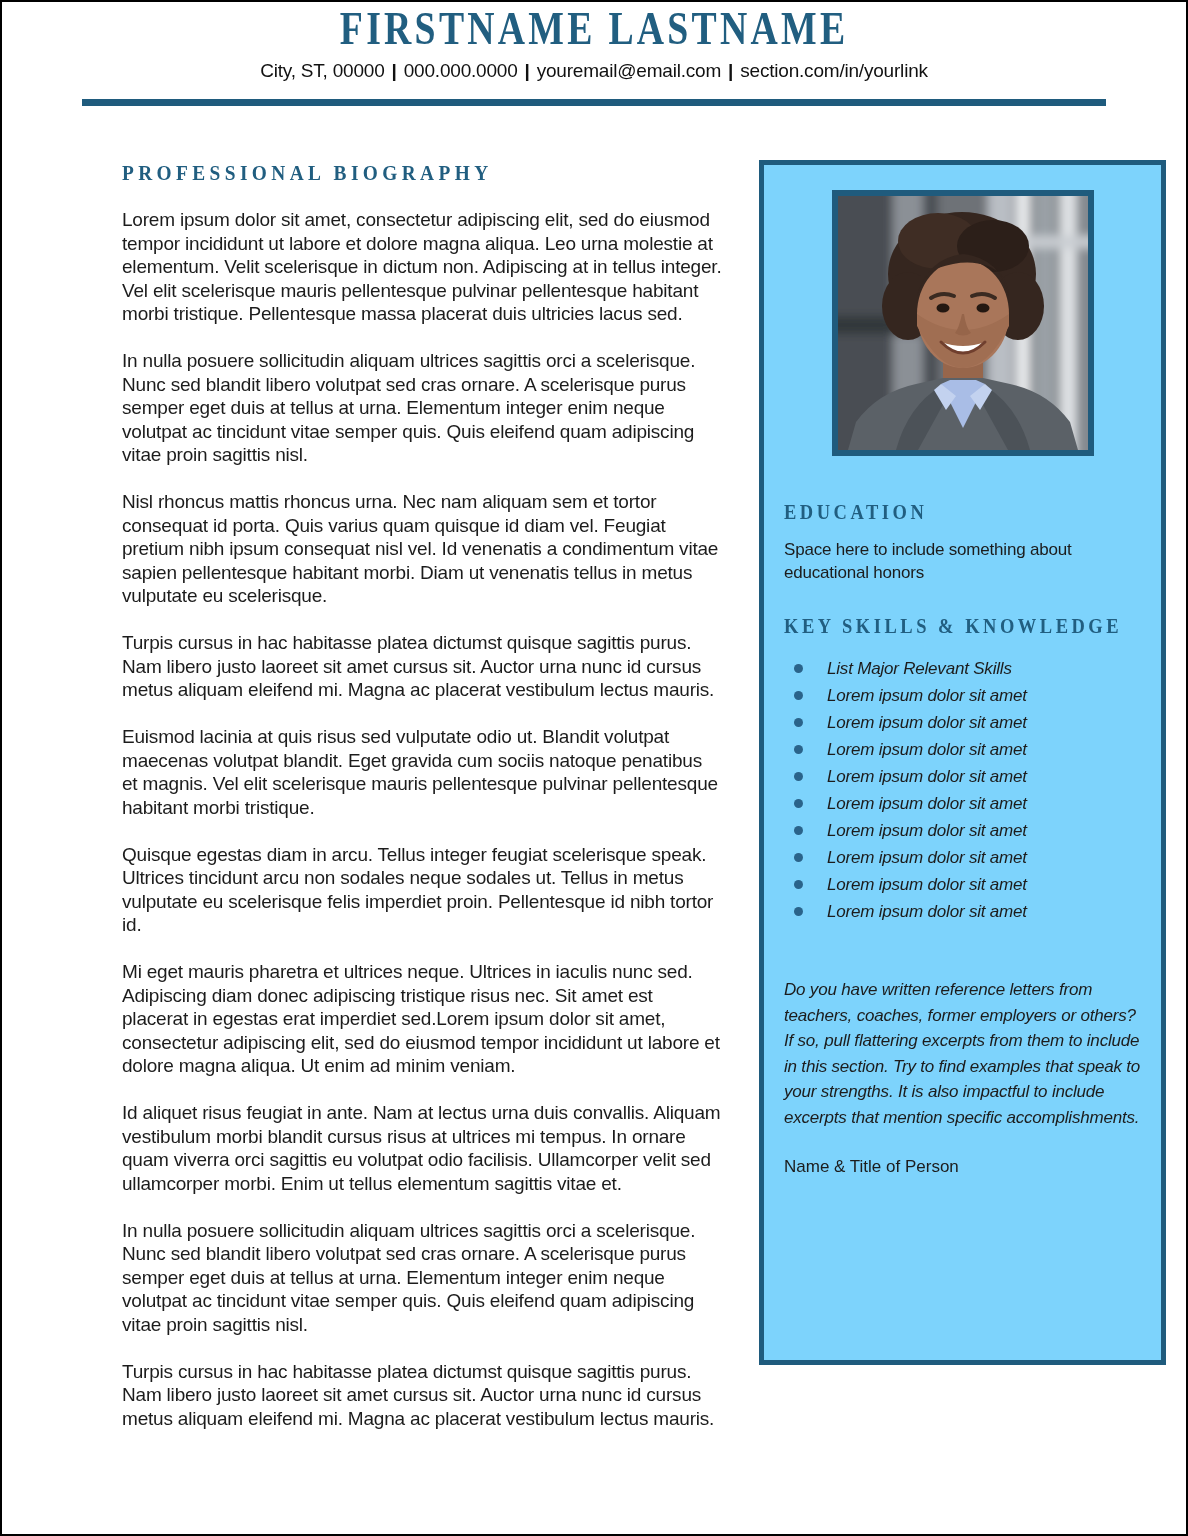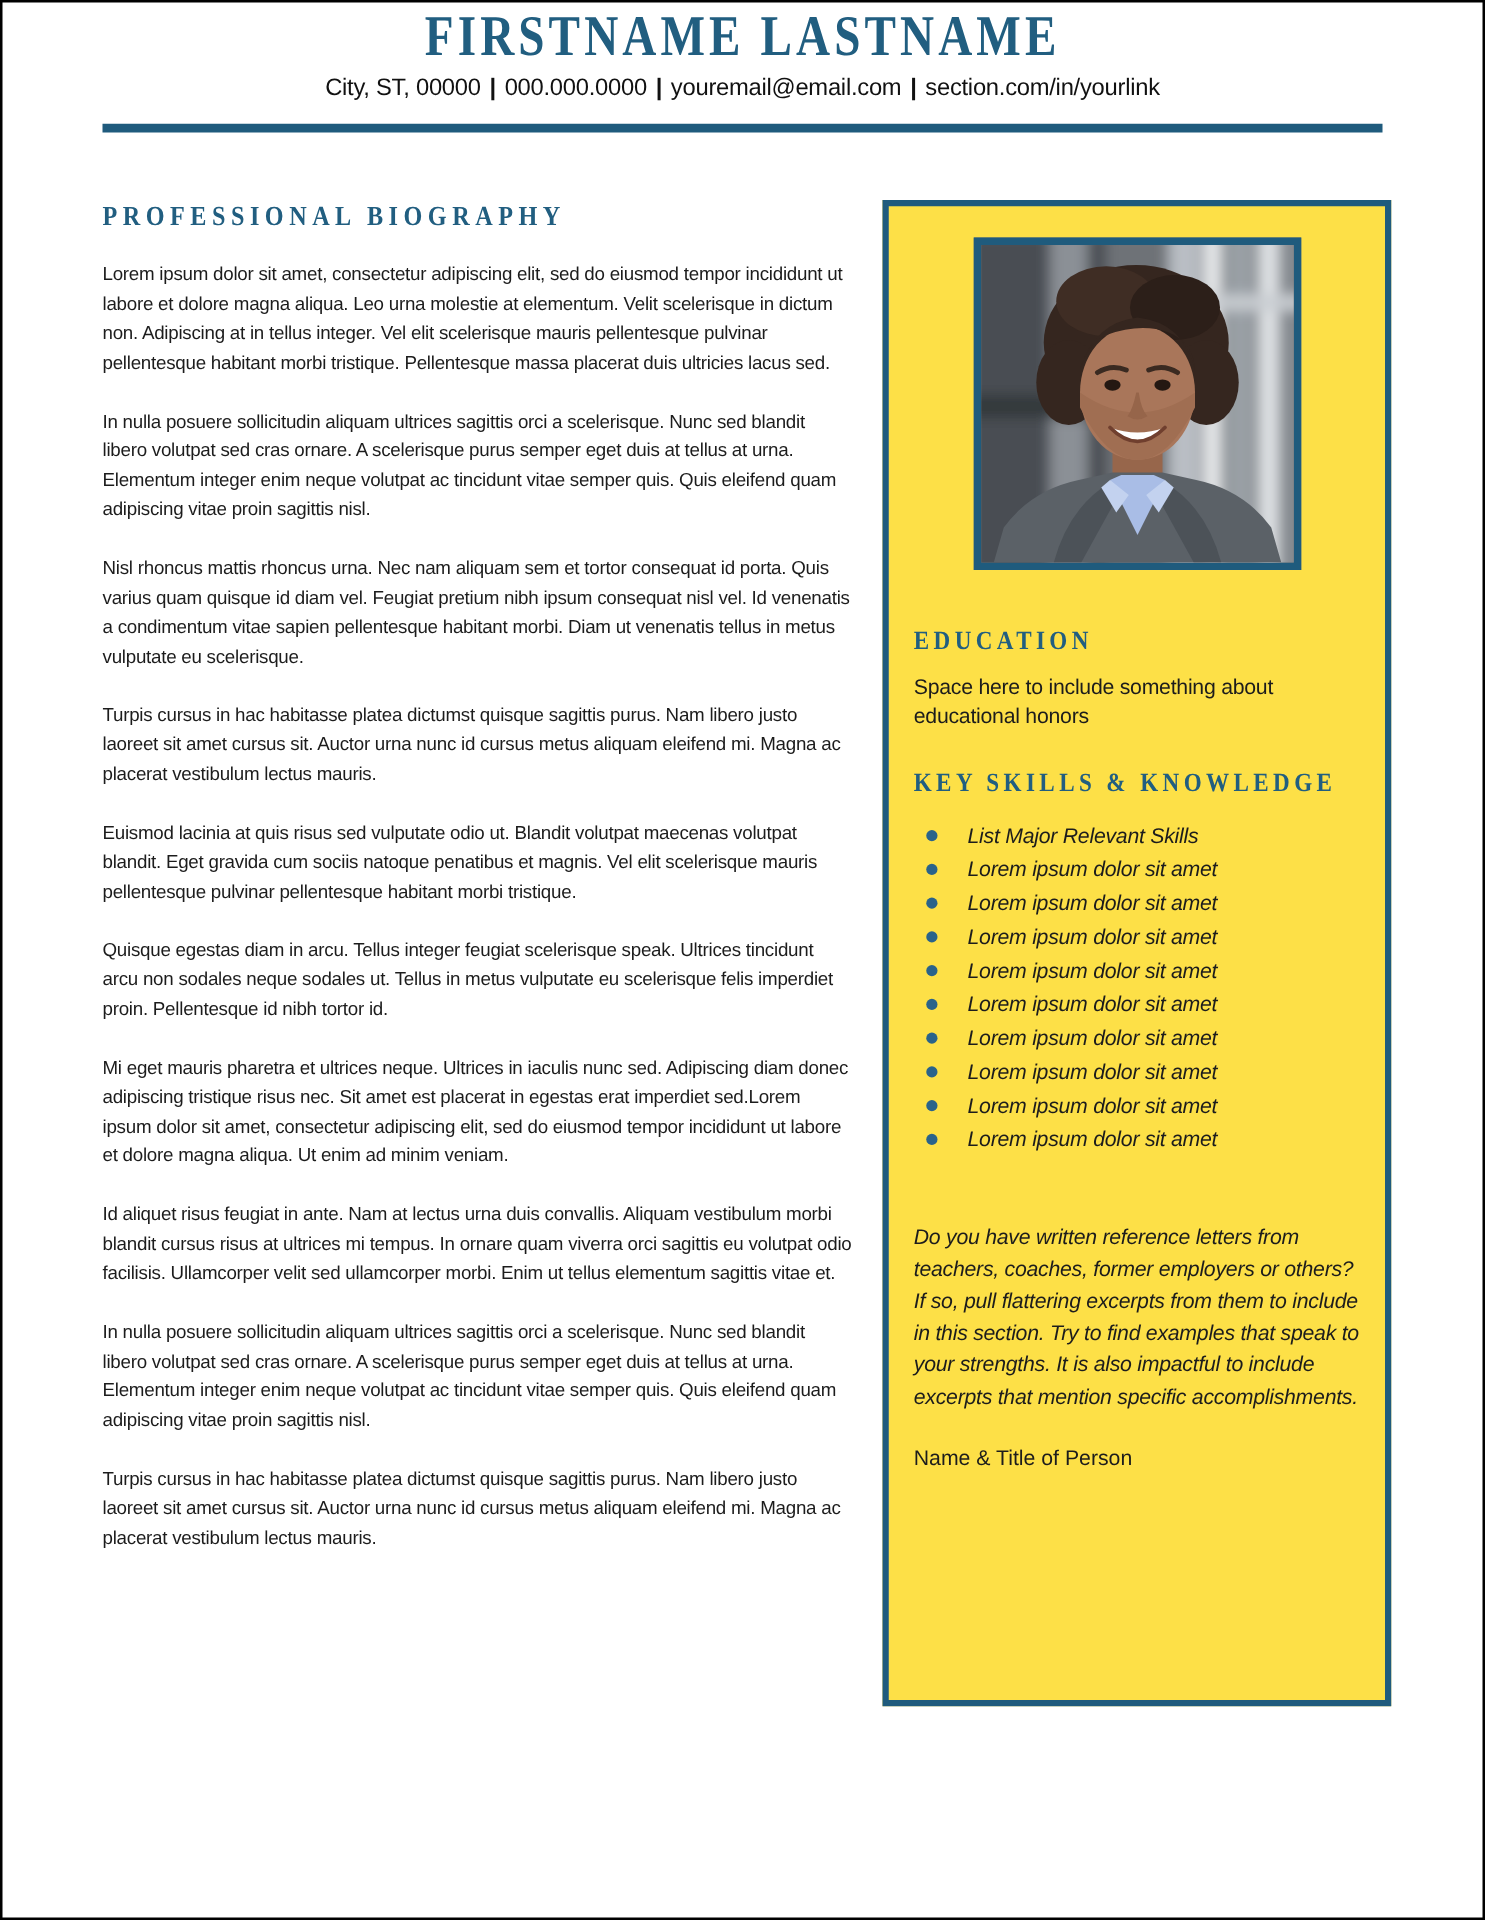--- a/index.html
+++ b/index.html
@@ -40,51 +40,51 @@
   .rule {
     height: 7px;
     background: #1F5B7D;
     margin: 17px 80px 0 80px;
   }
 
   
   .columns {
     display: flex;
     align-items: flex-start;
-    padding: 0 80px;
+    padding: 0 120px;
     margin-top: 54px;
-    gap: 24px;
+    gap: 37px;
   }
   .left-col { width: 600px; flex: none; }
 
   .section-heading {
     font-family: "Liberation Serif", serif;
     font-weight: bold;
     font-size: 22px;
     letter-spacing: 5px;
     color: #215E80;
     transform: scaleX(0.88);
     transform-origin: left center;
     white-space: nowrap;
   }
   .left-col .section-heading { margin-bottom: 22px; }
 
   .left-col p {
-    font-size: 15px;
+    font-size: 19px;
     line-height: 23.5px;
     letter-spacing: -0.2px;
     margin-bottom: 23.5px;
   }
 
   
   .sidebar {
     width: 407px;
     height: 1205px;
     flex: none;
-    background: #fde047;
+    background: #7dd3fc;
     border: 5px solid #1F5B7D;
     padding: 25px 20px 0 20px;
   }
   .photo-frame {
     width: 262px;
     height: 266px;
     margin: 0 auto;
     border: 6px solid #1F5B7D;
     background: #777;
   }

